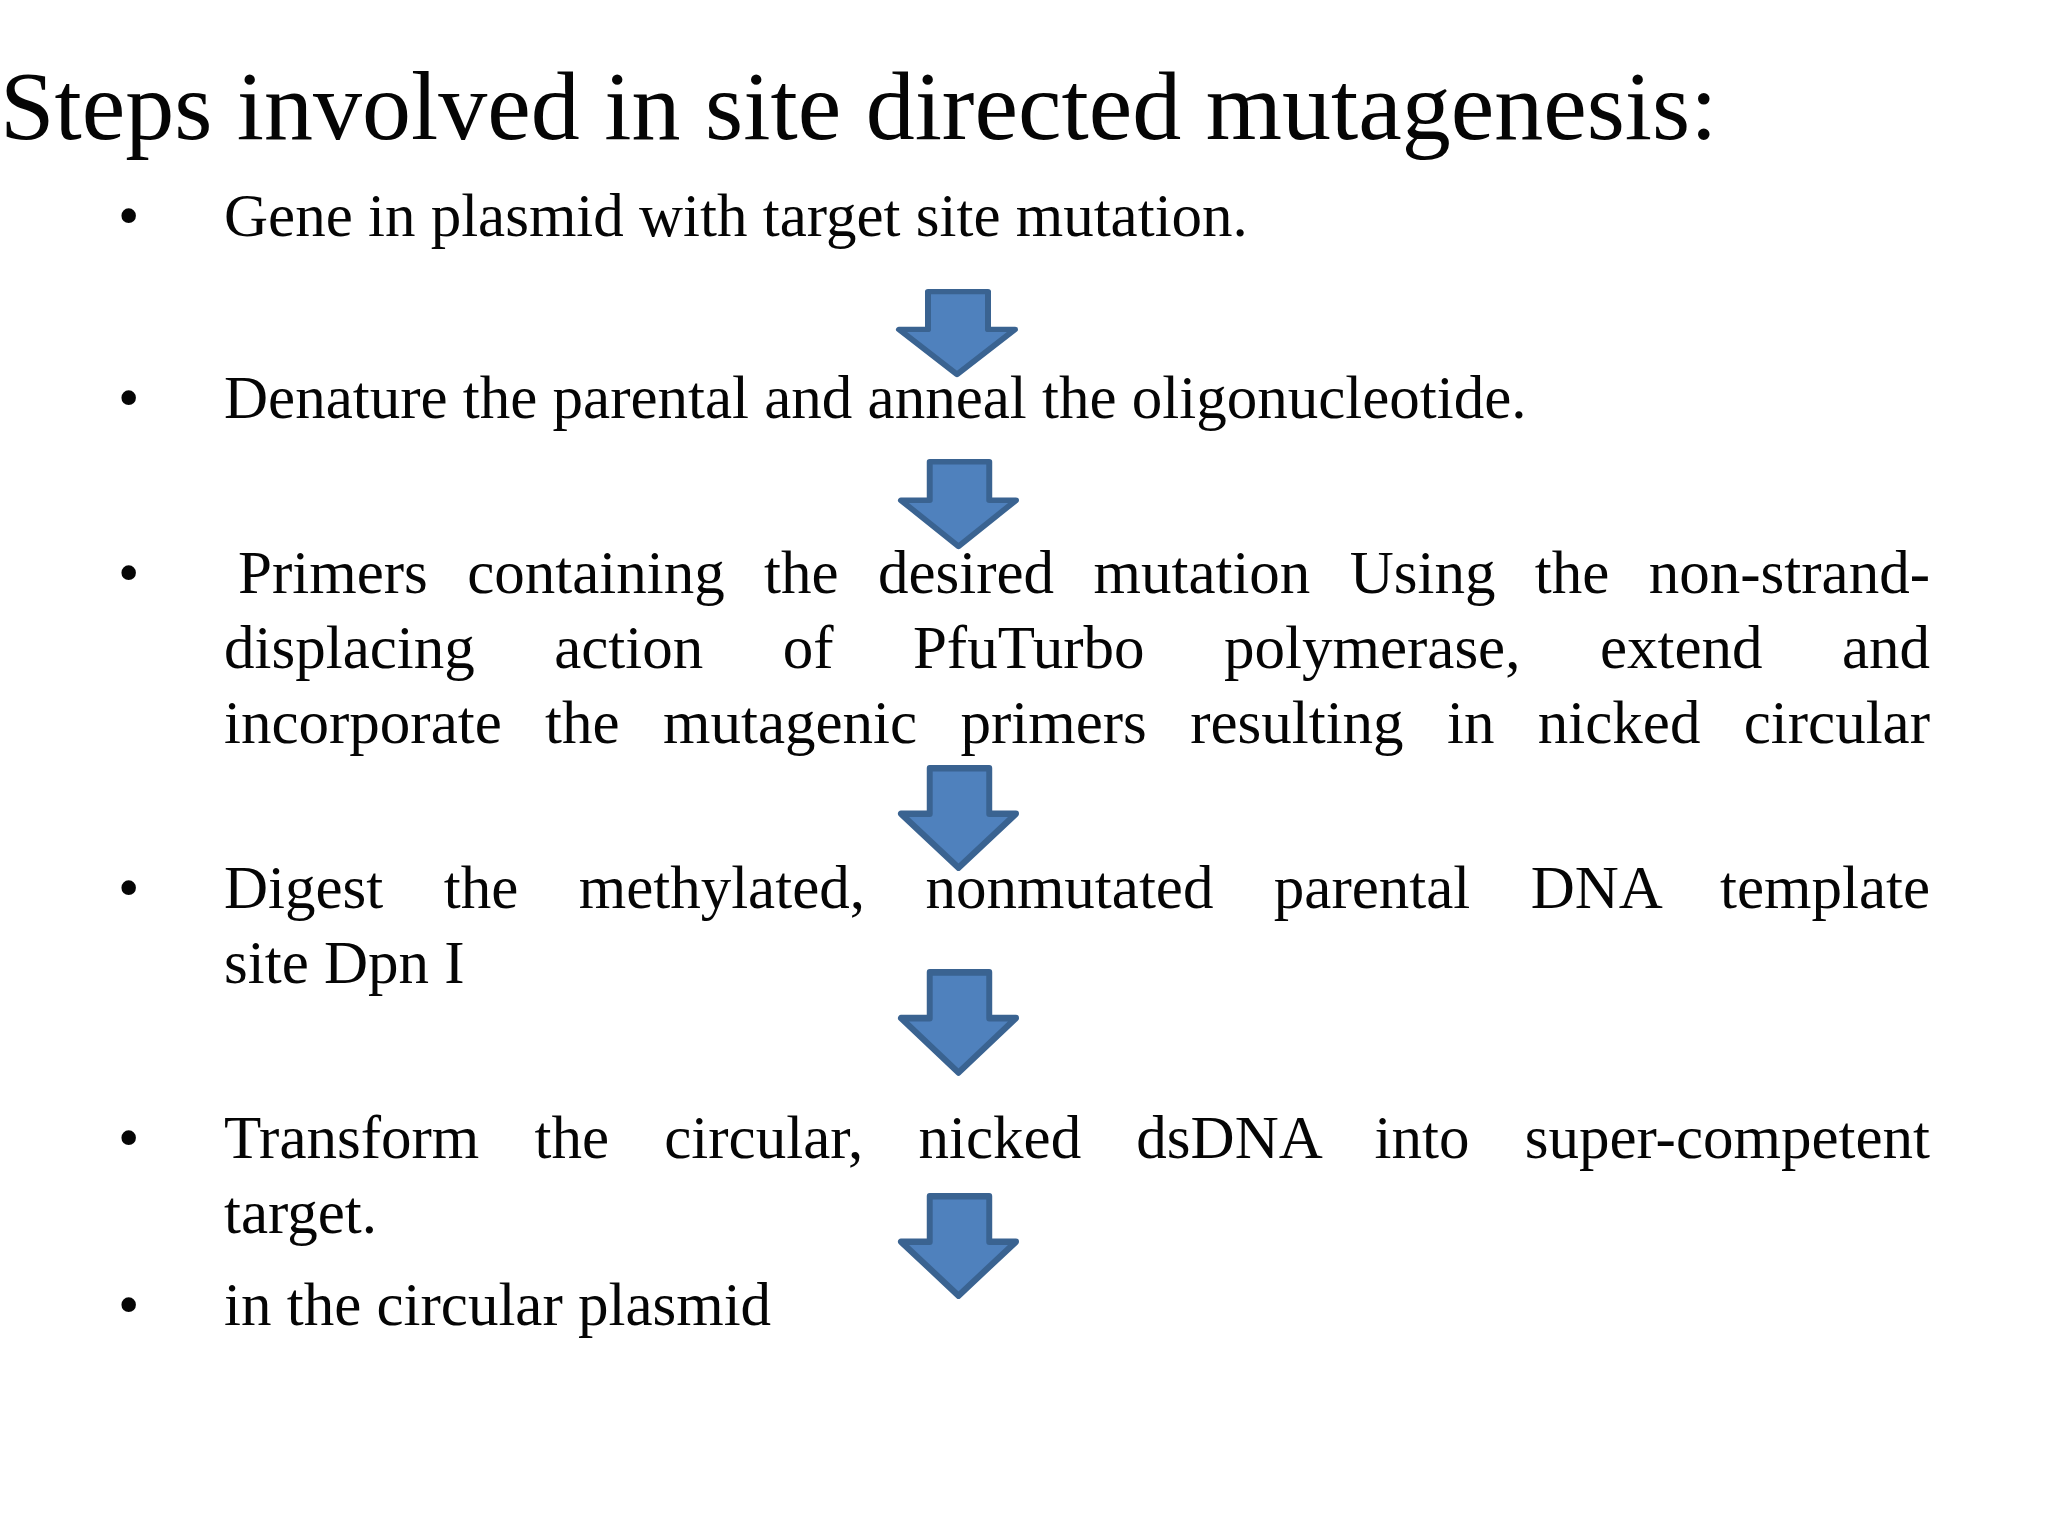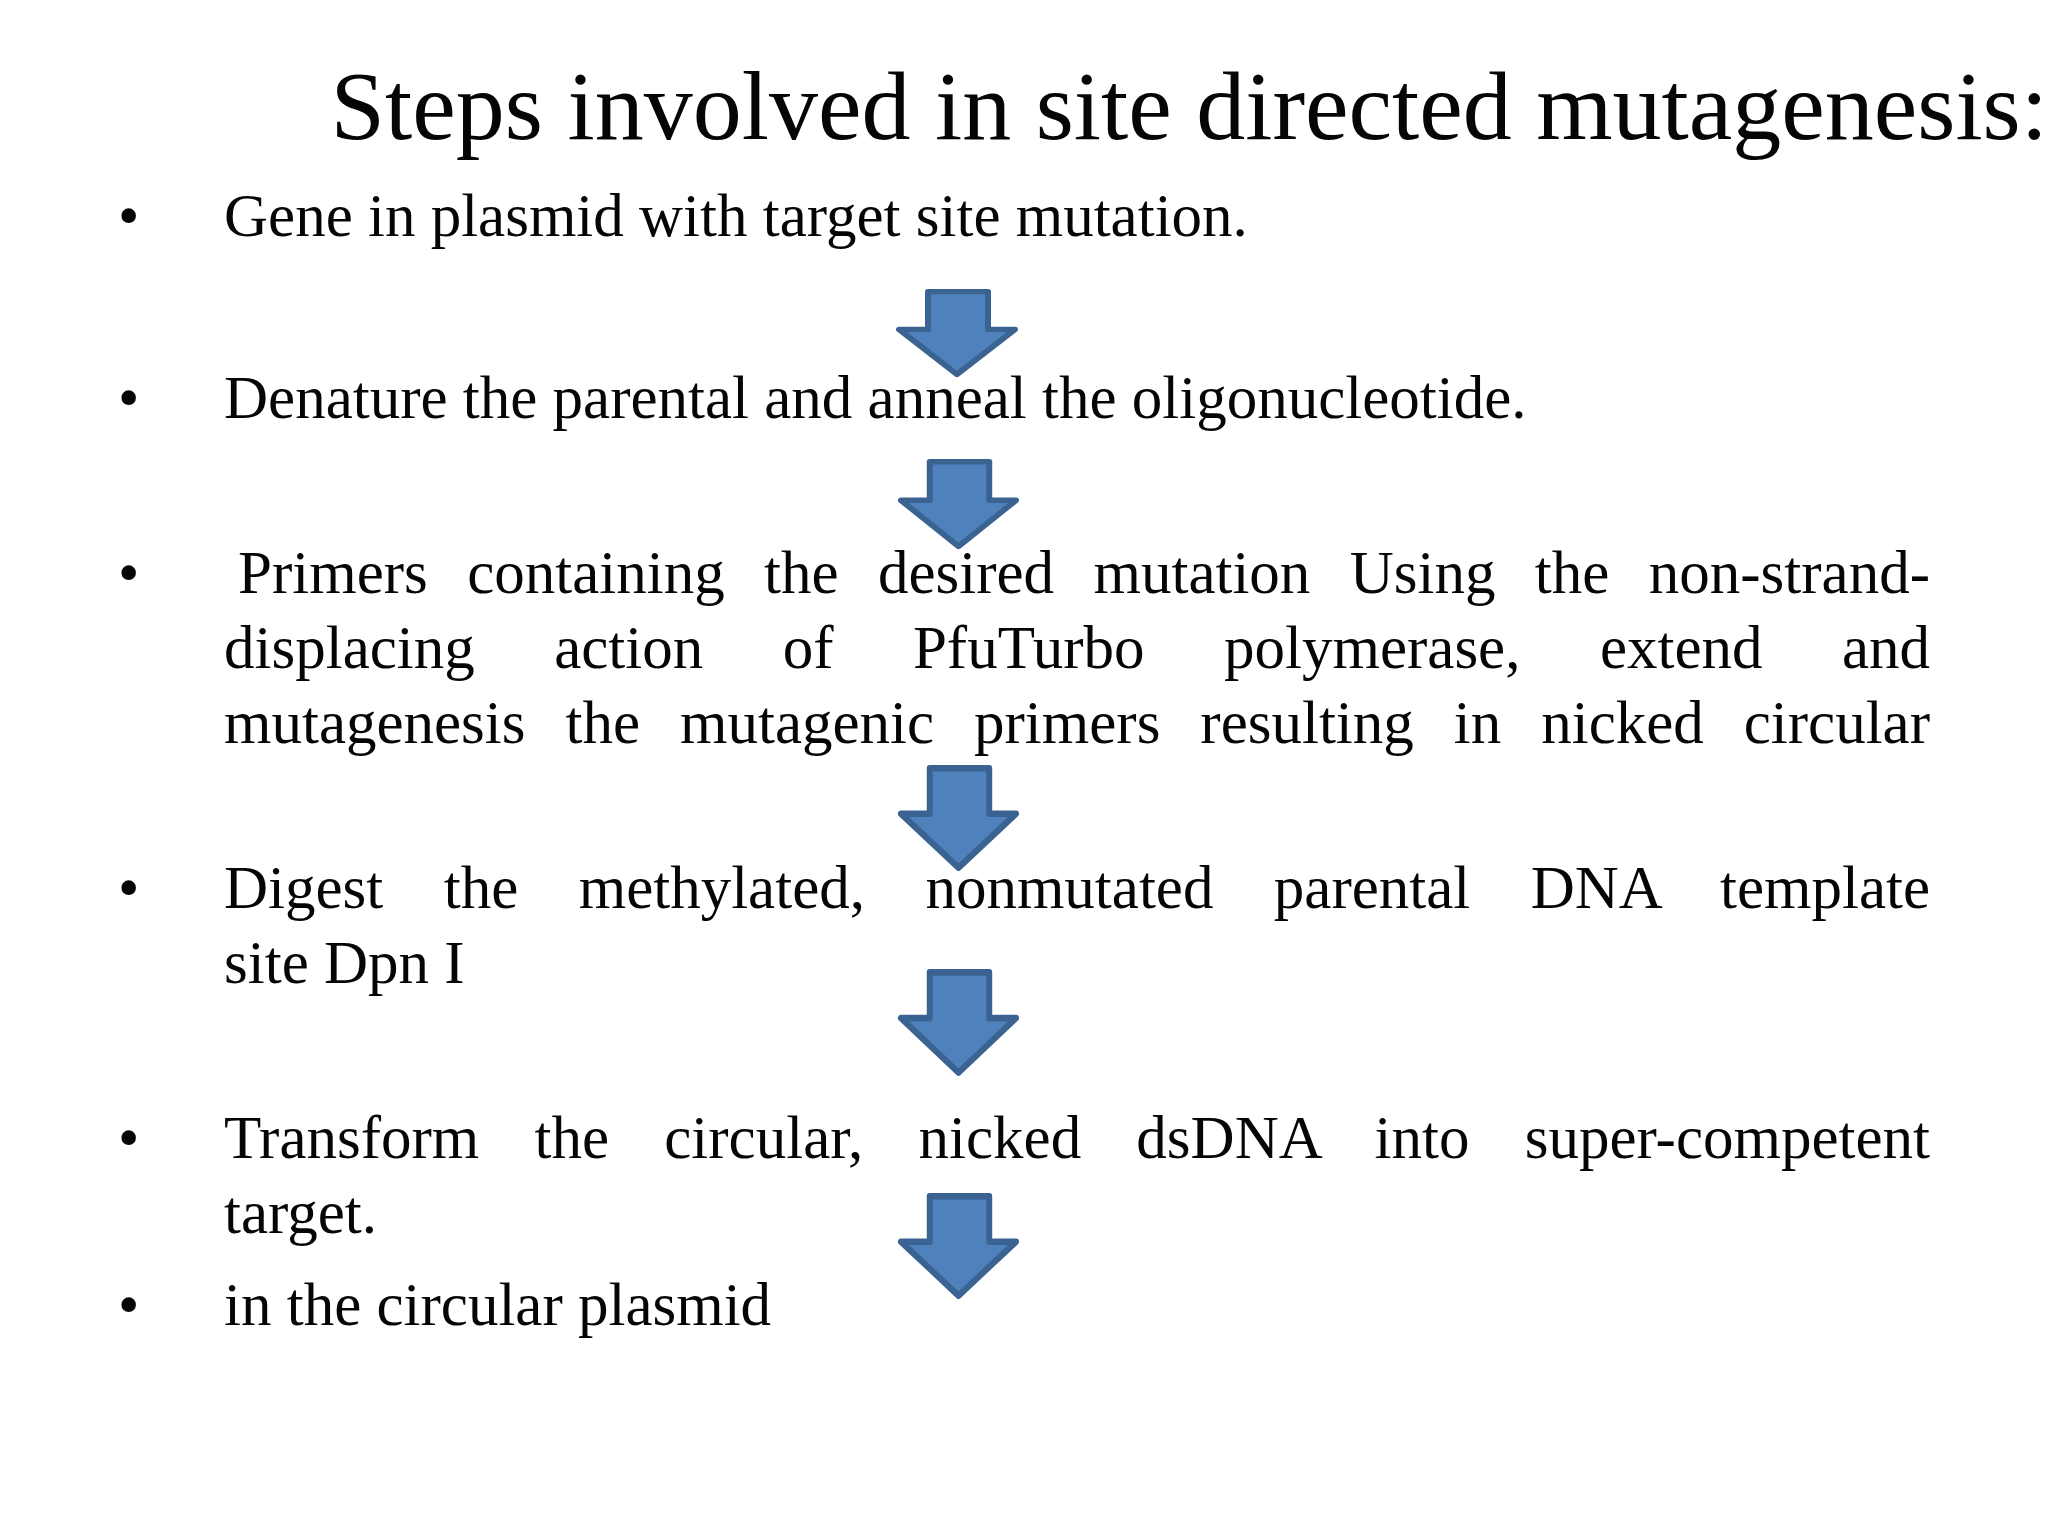--- a/index.html
+++ b/index.html
@@ -8,21 +8,21 @@
     width:2048px;height:1536px;
     background:#ffffff;
     overflow:hidden;
     font-family:"Liberation Serif", serif;
     color:#050505;
   }
   .title{
     position:absolute;
     top:52px;left:0;width:2048px;
     margin:0;
-    text-align:right;
+    text-align:left;
     font-weight:400;
     font-size:98px;
     line-height:108px;
     white-space:nowrap;
   }
   .bullet{position:absolute;left:0;width:2048px;z-index:2;}
   .dot{
     position:absolute;left:118px;top:0;
     font-size:61px;line-height:75px;
   }
@@ -91,21 +91,21 @@
     <div class="btext">
       <div class="line last">Denature the parental and anneal the oligonucleotide.</div>
     </div>
   </div>
 
   <div class="bullet" style="top:535px">
     <span class="dot">•</span>
     <div class="btext">
       <div class="line indent">Primers containing the desired mutation Using the non-strand-</div>
       <div class="line">displacing action of PfuTurbo polymerase, extend and</div>
-      <div class="line">mutagenesis the mutagenic primers resulting in nicked circular</div>
+      <div class="line">incorporate the mutagenic primers resulting in nicked circular</div>
     </div>
   </div>
 
   <div class="bullet" style="top:850px">
     <span class="dot">•</span>
     <div class="btext">
       <div class="line">Digest the methylated, nonmutated parental DNA template</div>
       <div class="line last">site Dpn I</div>
     </div>
   </div>

